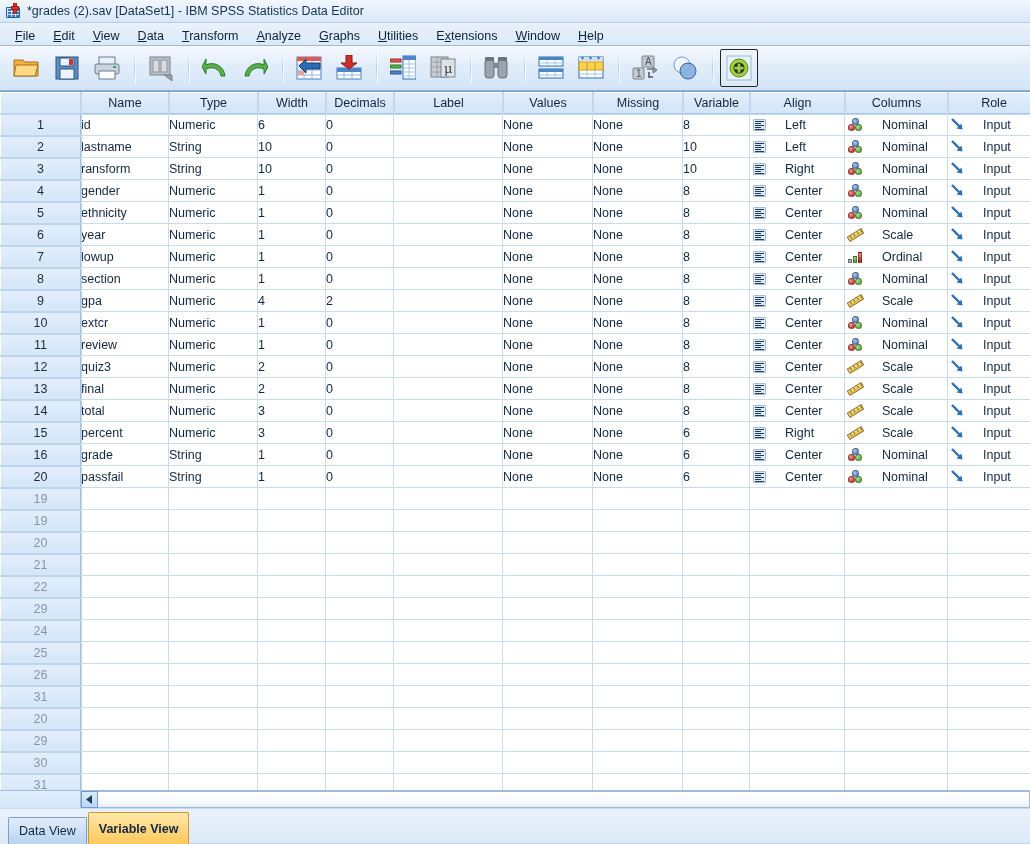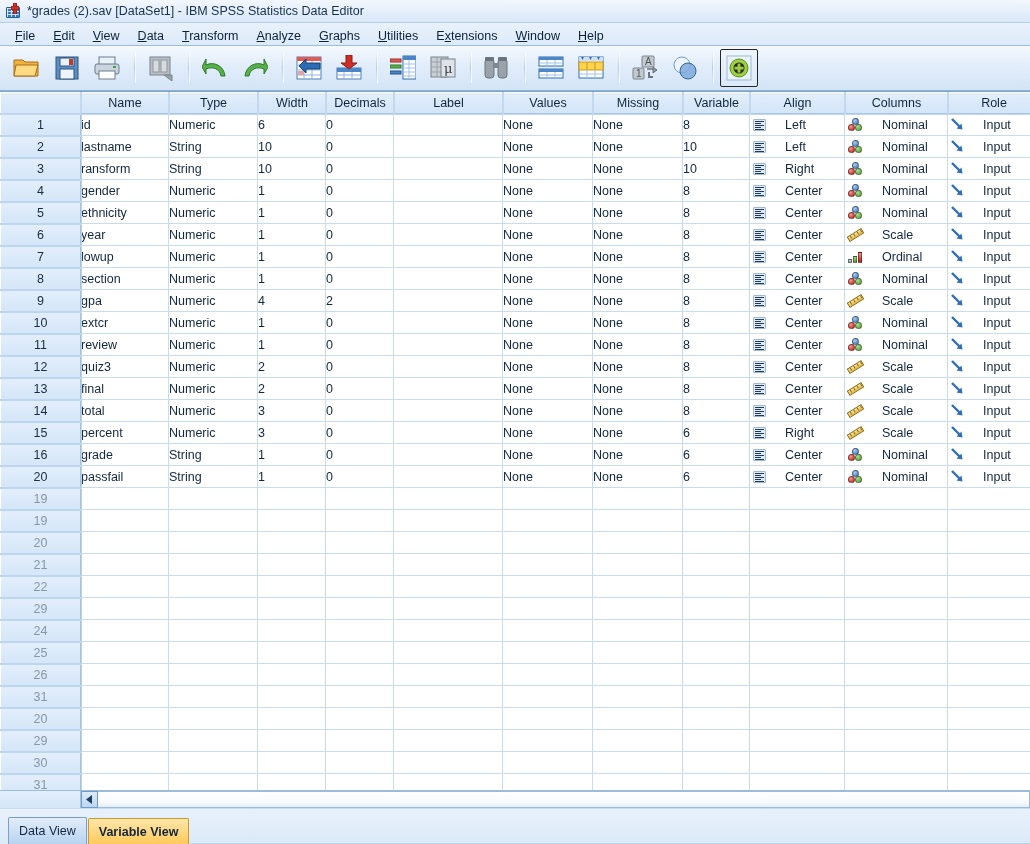--- a/index.html
+++ b/index.html
@@ -228,21 +228,21 @@
     margin-right: 1px;
     white-space: nowrap;
   }
   .vtab.inactive {
     background: linear-gradient(180deg,#e2edfa 0%,#b9d3ef 100%);
   }
   .vtab.active {
     background: linear-gradient(180deg,#ffe6a8 0%,#ffc95c 100%);
     border-color: #c99a2e;
     font-weight: bold;
-    height: 26px;
+    height: 32px;
   }
   #statusstrip {
     flex: 1 1 auto;
     background: linear-gradient(180deg,#eef5fd 0%,#e2edfa 100%);
     border-top: 1px solid #bcd6ef;
   }
 </style>
 </head>
 <body>
 

